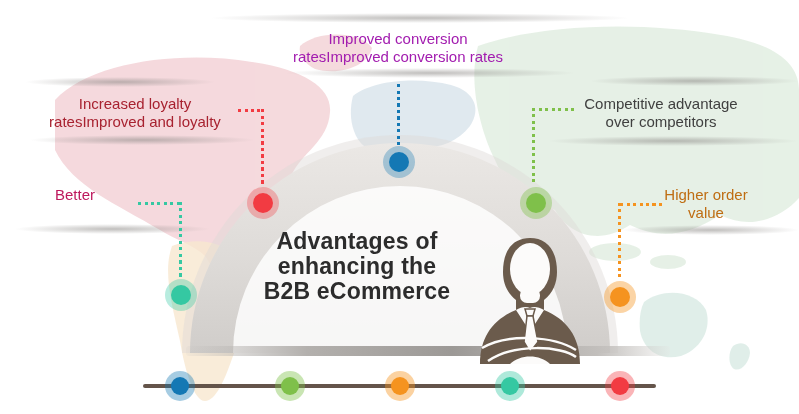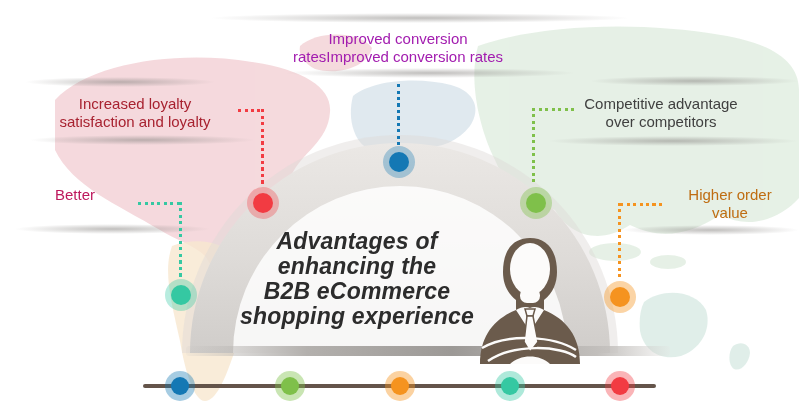--- a/index.html
+++ b/index.html
@@ -17,21 +17,21 @@
           border-radius:218px 218px 0 0;background:rgba(221,218,215,.45);}
   .ring{position:absolute;left:190px;top:143px;width:420px;height:210px;
         border-radius:210px 210px 0 0;
         background:linear-gradient(180deg,#ebe8e5 0%,#dedbd8 55%,#d0cdca 100%);}
   .inner{position:absolute;left:233px;top:186px;width:334px;height:167px;
          border-radius:167px 167px 0 0;background:rgba(255,255,255,.82);}
   .basebar{position:absolute;left:186px;top:346px;width:484px;height:10px;border-radius:3px;
            background:linear-gradient(90deg,rgba(205,202,199,.15),#b3b0ad 25%,#9c9996 55%,#c2bfbc 85%,rgba(230,228,226,.2));}
   
   .title{position:absolute;left:232px;top:229px;width:250px;text-align:center;
-         font-size:23px;font-weight:bold;line-height:25px;letter-spacing:.2px;font-style:italic;}
+         font-size:23px;font-weight:bold;line-height:25px;letter-spacing:.2px;}
   
   .lbl{position:absolute;text-align:center;font-size:15px;line-height:18px;font-weight:400;}
   
   .dv{position:absolute;width:3px;
       background-image:repeating-linear-gradient(180deg,currentColor 0 3px,transparent 3px 6.5px);}
   .dh{position:absolute;height:3px;
       background-image:repeating-linear-gradient(90deg,currentColor 0 3px,transparent 3px 6.5px);}
   
   .halo{position:absolute;width:32px;height:32px;border-radius:50%;}
   .core{position:absolute;left:6px;top:6px;width:20px;height:20px;border-radius:50%;}
@@ -83,21 +83,20 @@
 
   <div class="fringe"></div>
   <div class="ring"></div>
   <div class="inner"></div>
   <div class="basebar"></div>
 
   <div class="title" style="color: rgb(44, 44, 44);">
     <div>Advantages of</div>
     <div>enhancing the</div>
     <div>B2B eCommerce</div>
-    <div>shopping experience</div>
   </div>
 
   <div class="abs" style="left: 466px; top: 230px; width: 128px; height: 134px; color: rgb(107, 91, 76);">
     <svg viewBox="0 0 128 134" width="128" height="134" aria-hidden="true">
       <path fill="currentColor" d="M14,134 C14,106 28,89 50,80 L50,70 C41,63 37,53 37,42 C37,19 48,8 64,8 C80,8 91,19 91,42 C91,53 87,63 78,70 L78,80 C100,89 114,106 114,134 Z"></path>
       <ellipse fill="#fcfbfa" cx="64" cy="39" rx="20" ry="26"></ellipse>
       <rect fill="#fcfbfa" x="54" y="58" width="20" height="15" rx="7"></rect>
       <path fill="#fcfbfa" d="M50,80 C55,88 60,95 64,102 C68,95 73,88 78,80 C73,77 68,76 64,78 C60,76 55,77 50,80 Z"></path>
       <path fill="#fcfbfa" stroke="currentColor" stroke-width="1.5" d="M59,79 L69,79 L67,86 L61,86 Z"></path>
       <path fill="#fcfbfa" stroke="currentColor" stroke-width="1.5" d="M61,86 L67,86 L72,112 L64,122 L58,112 Z"></path>
@@ -135,31 +134,31 @@
   </div>
   <div class="halo" style="left: 604px; top: 281px; background: rgba(245, 147, 31, 0.4);">
     <div class="core" style="background: rgb(245, 147, 31);"></div>
   </div>
 
   <div class="lbl" style="left: 0; top: 186px; width: 150px; color: #be185d;">
     <div>Better</div>
   </div>
   <div class="lbl" style="left: 18px; top: 95px; width: 234px; color: rgb(168, 34, 48);">
     <div>Increased loyalty</div>
-    <div>satisfaction and loyalty</div>
+    <div>ratesImproved and loyalty</div>
   </div>
   <div class="lbl" style="left: 266px; top: 30px; width: 264px; color: #a21caf;">
     <div>Improved conversion</div>
     <div>ratesImproved conversion rates</div>
   </div>
   <div class="lbl" style="left: 534px; top: 95px; width: 254px; color: #404040;">
     <div>Competitive advantage</div>
     <div>over competitors</div>
   </div>
-  <div class="lbl" style="left: 660px; top: 186px; width: 140px; color: rgb(191, 109, 18);">
+  <div class="lbl" style="left: 636px; top: 186px; width: 140px; color: rgb(191, 109, 18);">
     <div>Higher order</div>
     <div>value</div>
   </div>
 
   <div class="tline" style="background: rgb(100, 84, 74);"></div>
   <div class="thalo" style="left: 165px; top: 371px; background: rgba(20, 120, 180, 0.38);">
     <div class="tcore" style="background: rgb(20, 120, 180);"></div>
   </div>
   <div class="thalo" style="left: 275px; top: 371px; background: rgba(127, 192, 74, 0.42);">
     <div class="tcore" style="background: rgb(127, 192, 74);"></div>

